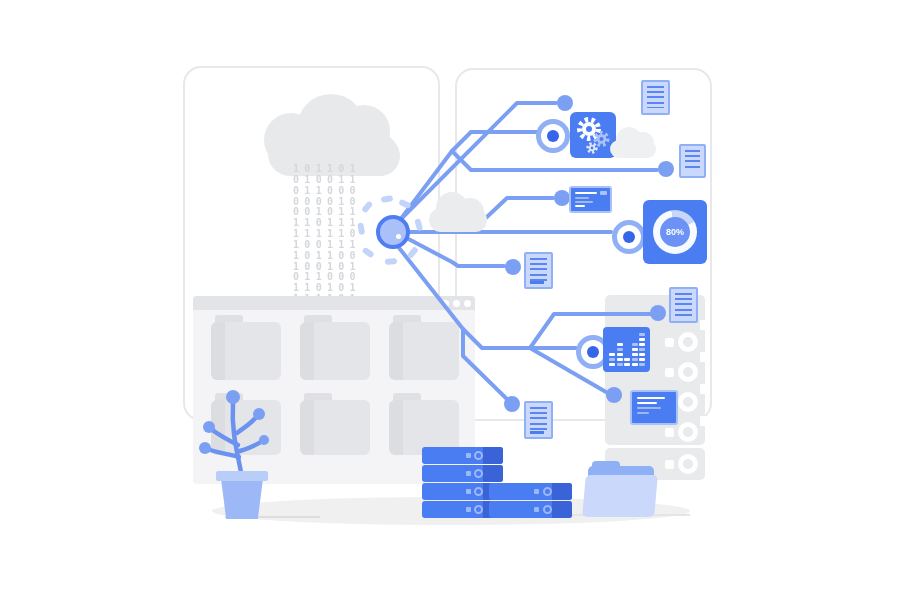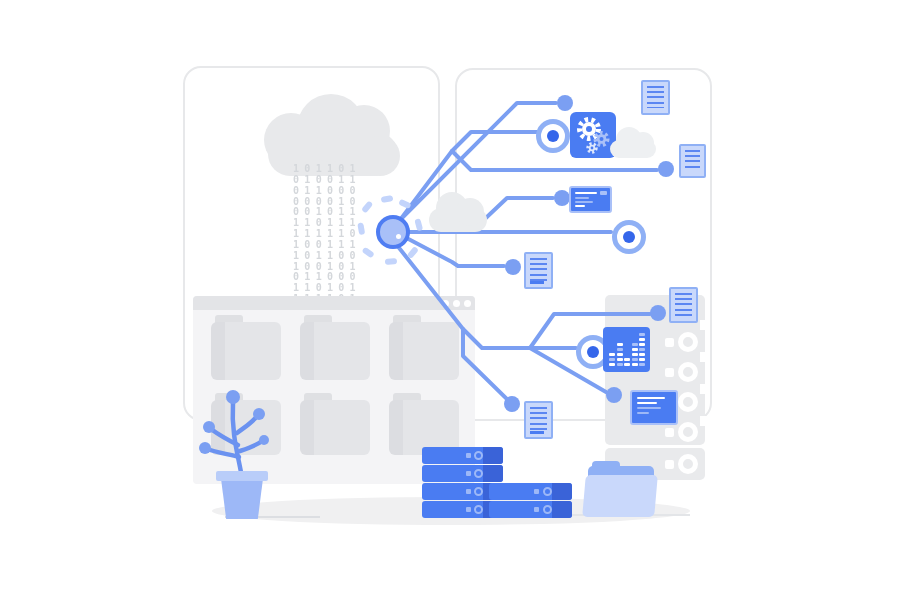--- a/index.html
+++ b/index.html
@@ -172,20 +172,26 @@
     <div class="abs sc1" style="left:616px;top:127px;width:26px;height:26px;border-radius:50%;"></div>
     <div class="abs sc1" style="left:632px;top:132px;width:22px;height:22px;border-radius:50%;"></div>
   </div>
 
   <div>
     <div class="abs sc2" style="left:429px;top:208px;width:58px;height:24px;border-radius:12px;"></div>
     <div class="abs sc2" style="left:436px;top:192px;width:32px;height:32px;border-radius:50%;"></div>
     <div class="abs sc2" style="left:456px;top:198px;width:28px;height:28px;border-radius:50%;"></div>
   </div>
 
+  <div class="abs bluesq" style="left:643px;top:200px;width:64px;height:64px;">
+    <div class="abs" style="left:10px;top:10px;width:44px;height:44px;border-radius:50%;background:conic-gradient(from -10deg,#c7d7fa 0 72deg,#f7faff 72deg 360deg);"></div>
+    <div class="abs" style="left:17px;top:17px;width:30px;height:30px;border-radius:50%;background:#6b92f4;display:flex;align-items:center;justify-content:center;">
+      <span style="font-size:9px;font-weight:bold;color:#fff;">80%</span>
+    </div>
+  </div>
 
   <div class="abs bluesq" style="left:603px;top:327px;width:47px;height:45px;border-radius:4px;">
     <div id="eq" class="abs" style="left:6px;right:5px;top:6px;bottom:6px;display:flex;align-items:flex-end;justify-content:space-between;">
         <div style="display: flex; flex-direction: column-reverse; gap: 1.5px; width: 6px;">
           <div style="width: 6px; height: 3.5px; border-radius: 1px; background: rgb(255, 255, 255);"></div>
           <div style="width: 6px; height: 3.5px; border-radius: 1px; background: rgb(169, 192, 248);"></div>
           <div style="width: 6px; height: 3.5px; border-radius: 1px; background: rgb(255, 255, 255);"></div>
         </div>
         <div style="display: flex; flex-direction: column-reverse; gap: 1.5px; width: 6px;">
           <div style="width: 6px; height: 3.5px; border-radius: 1px; background: rgb(169, 192, 248);"></div>

